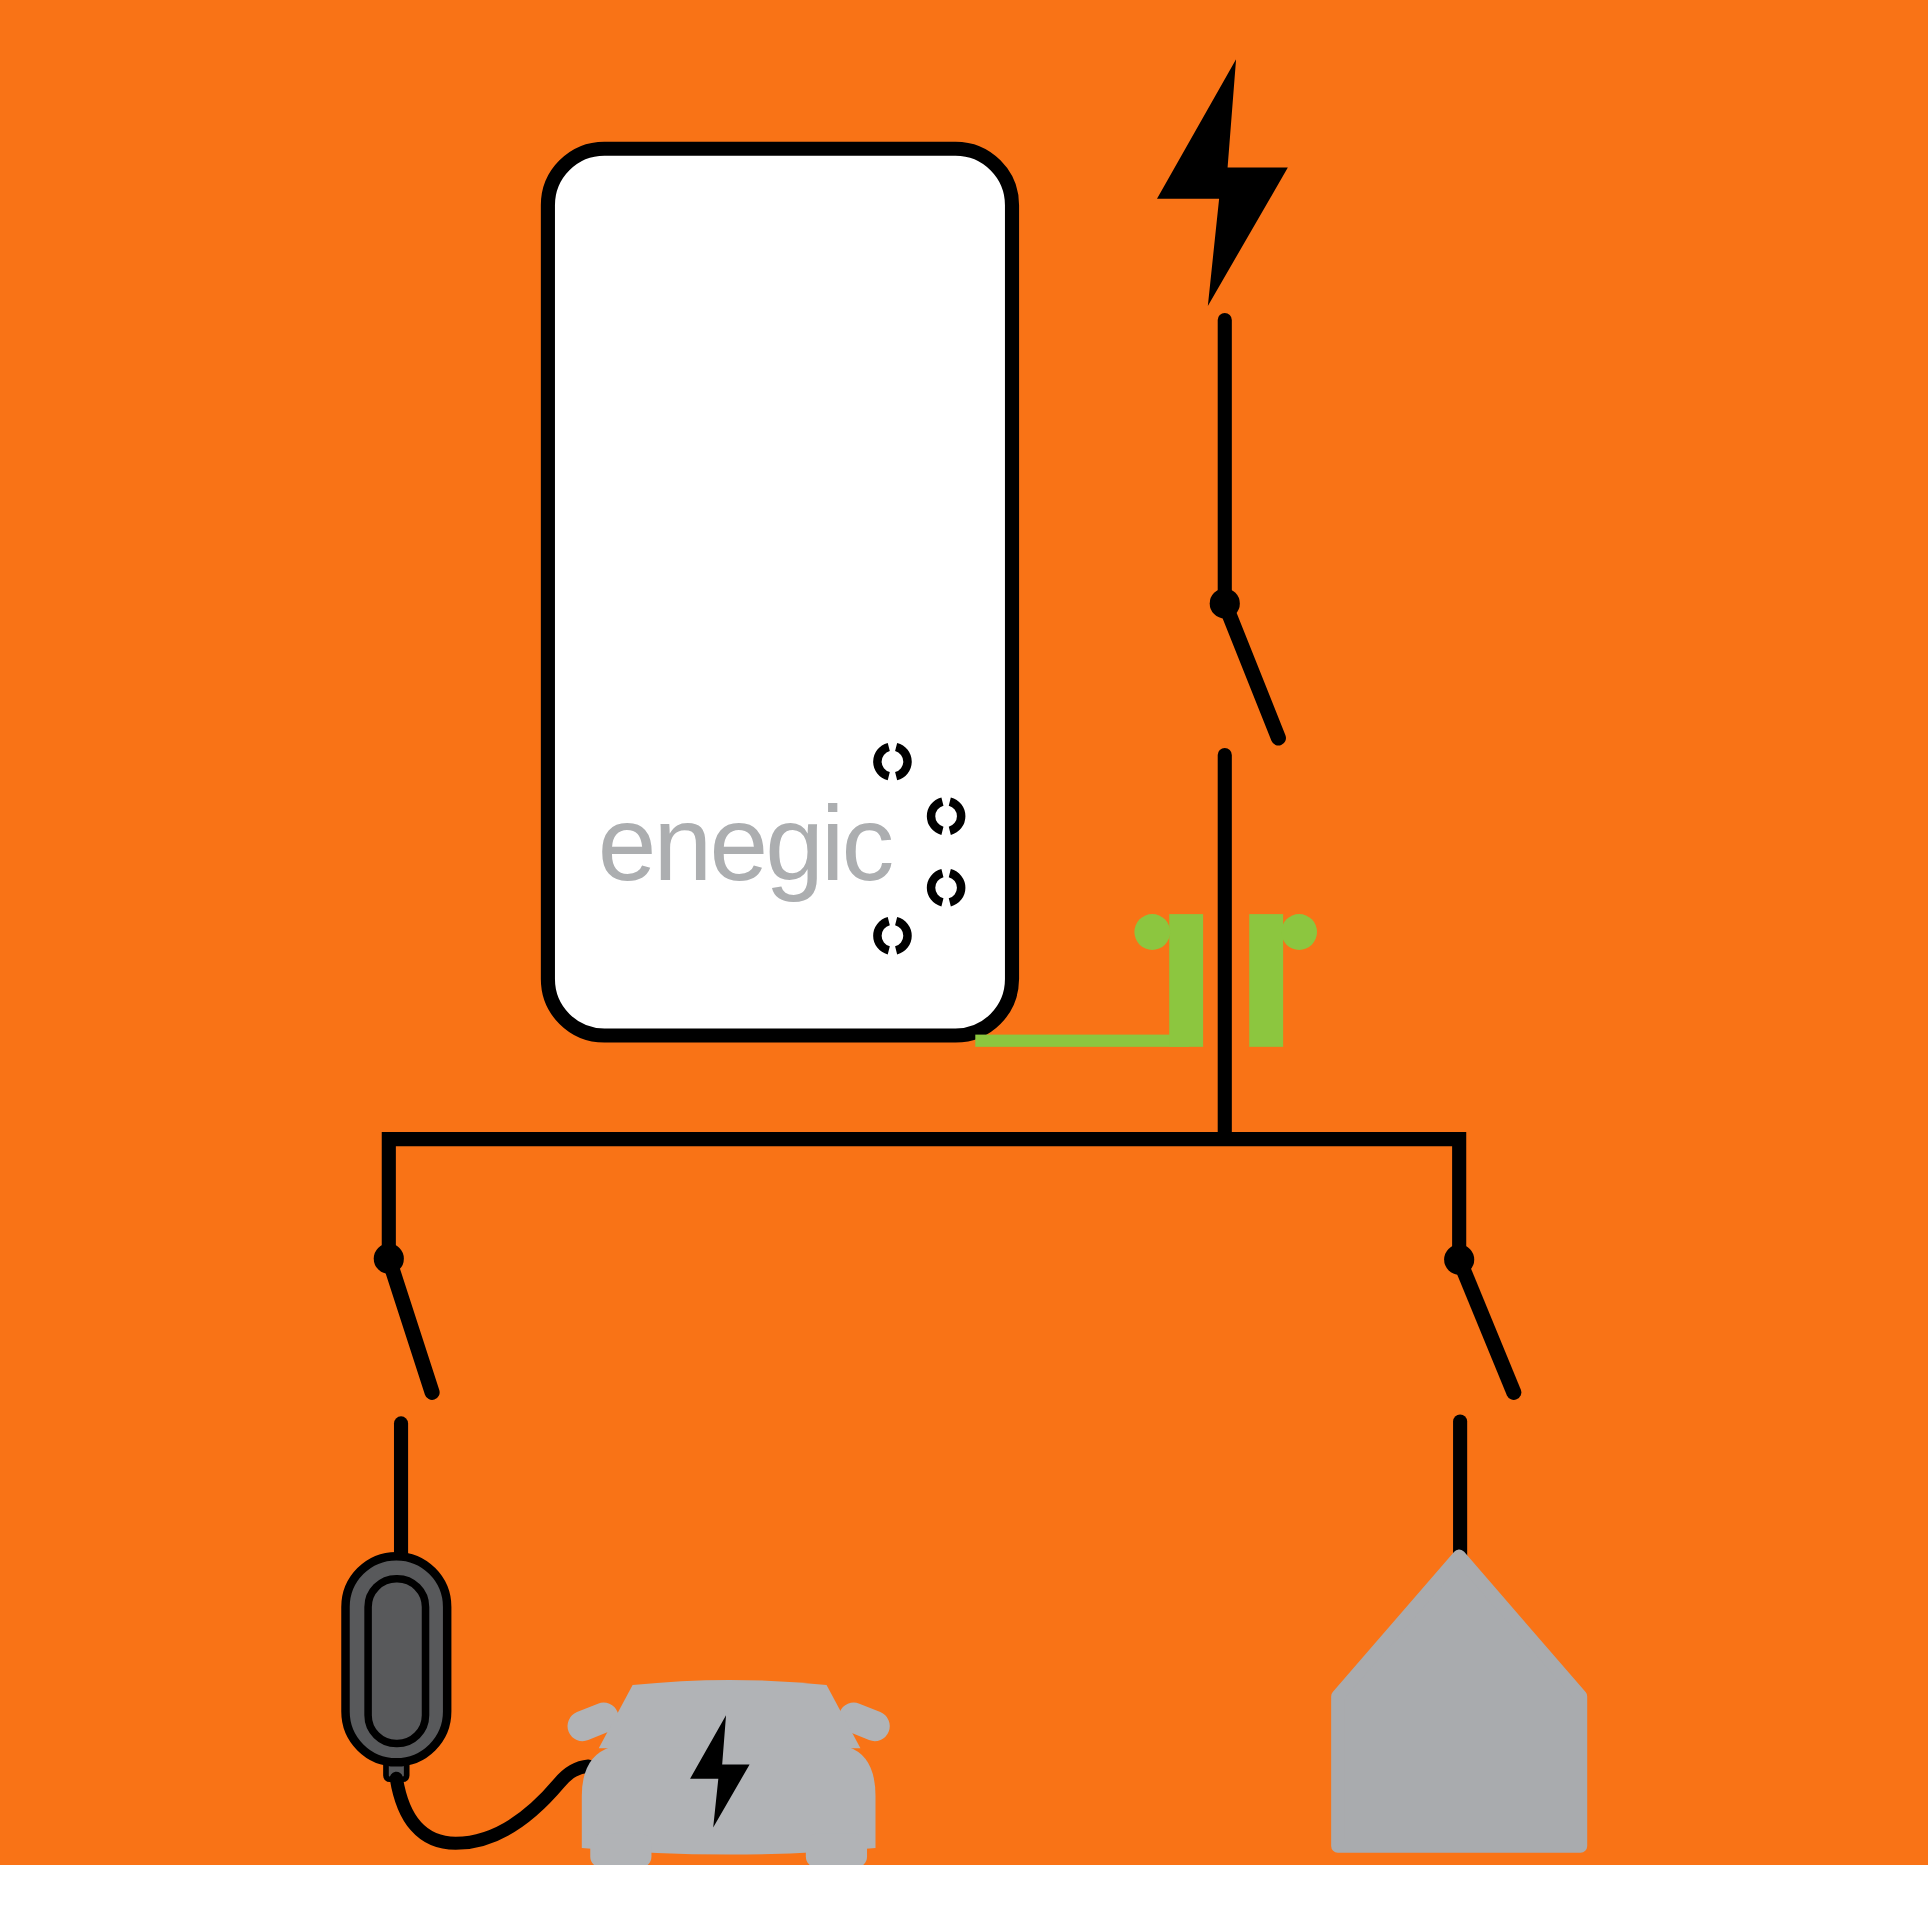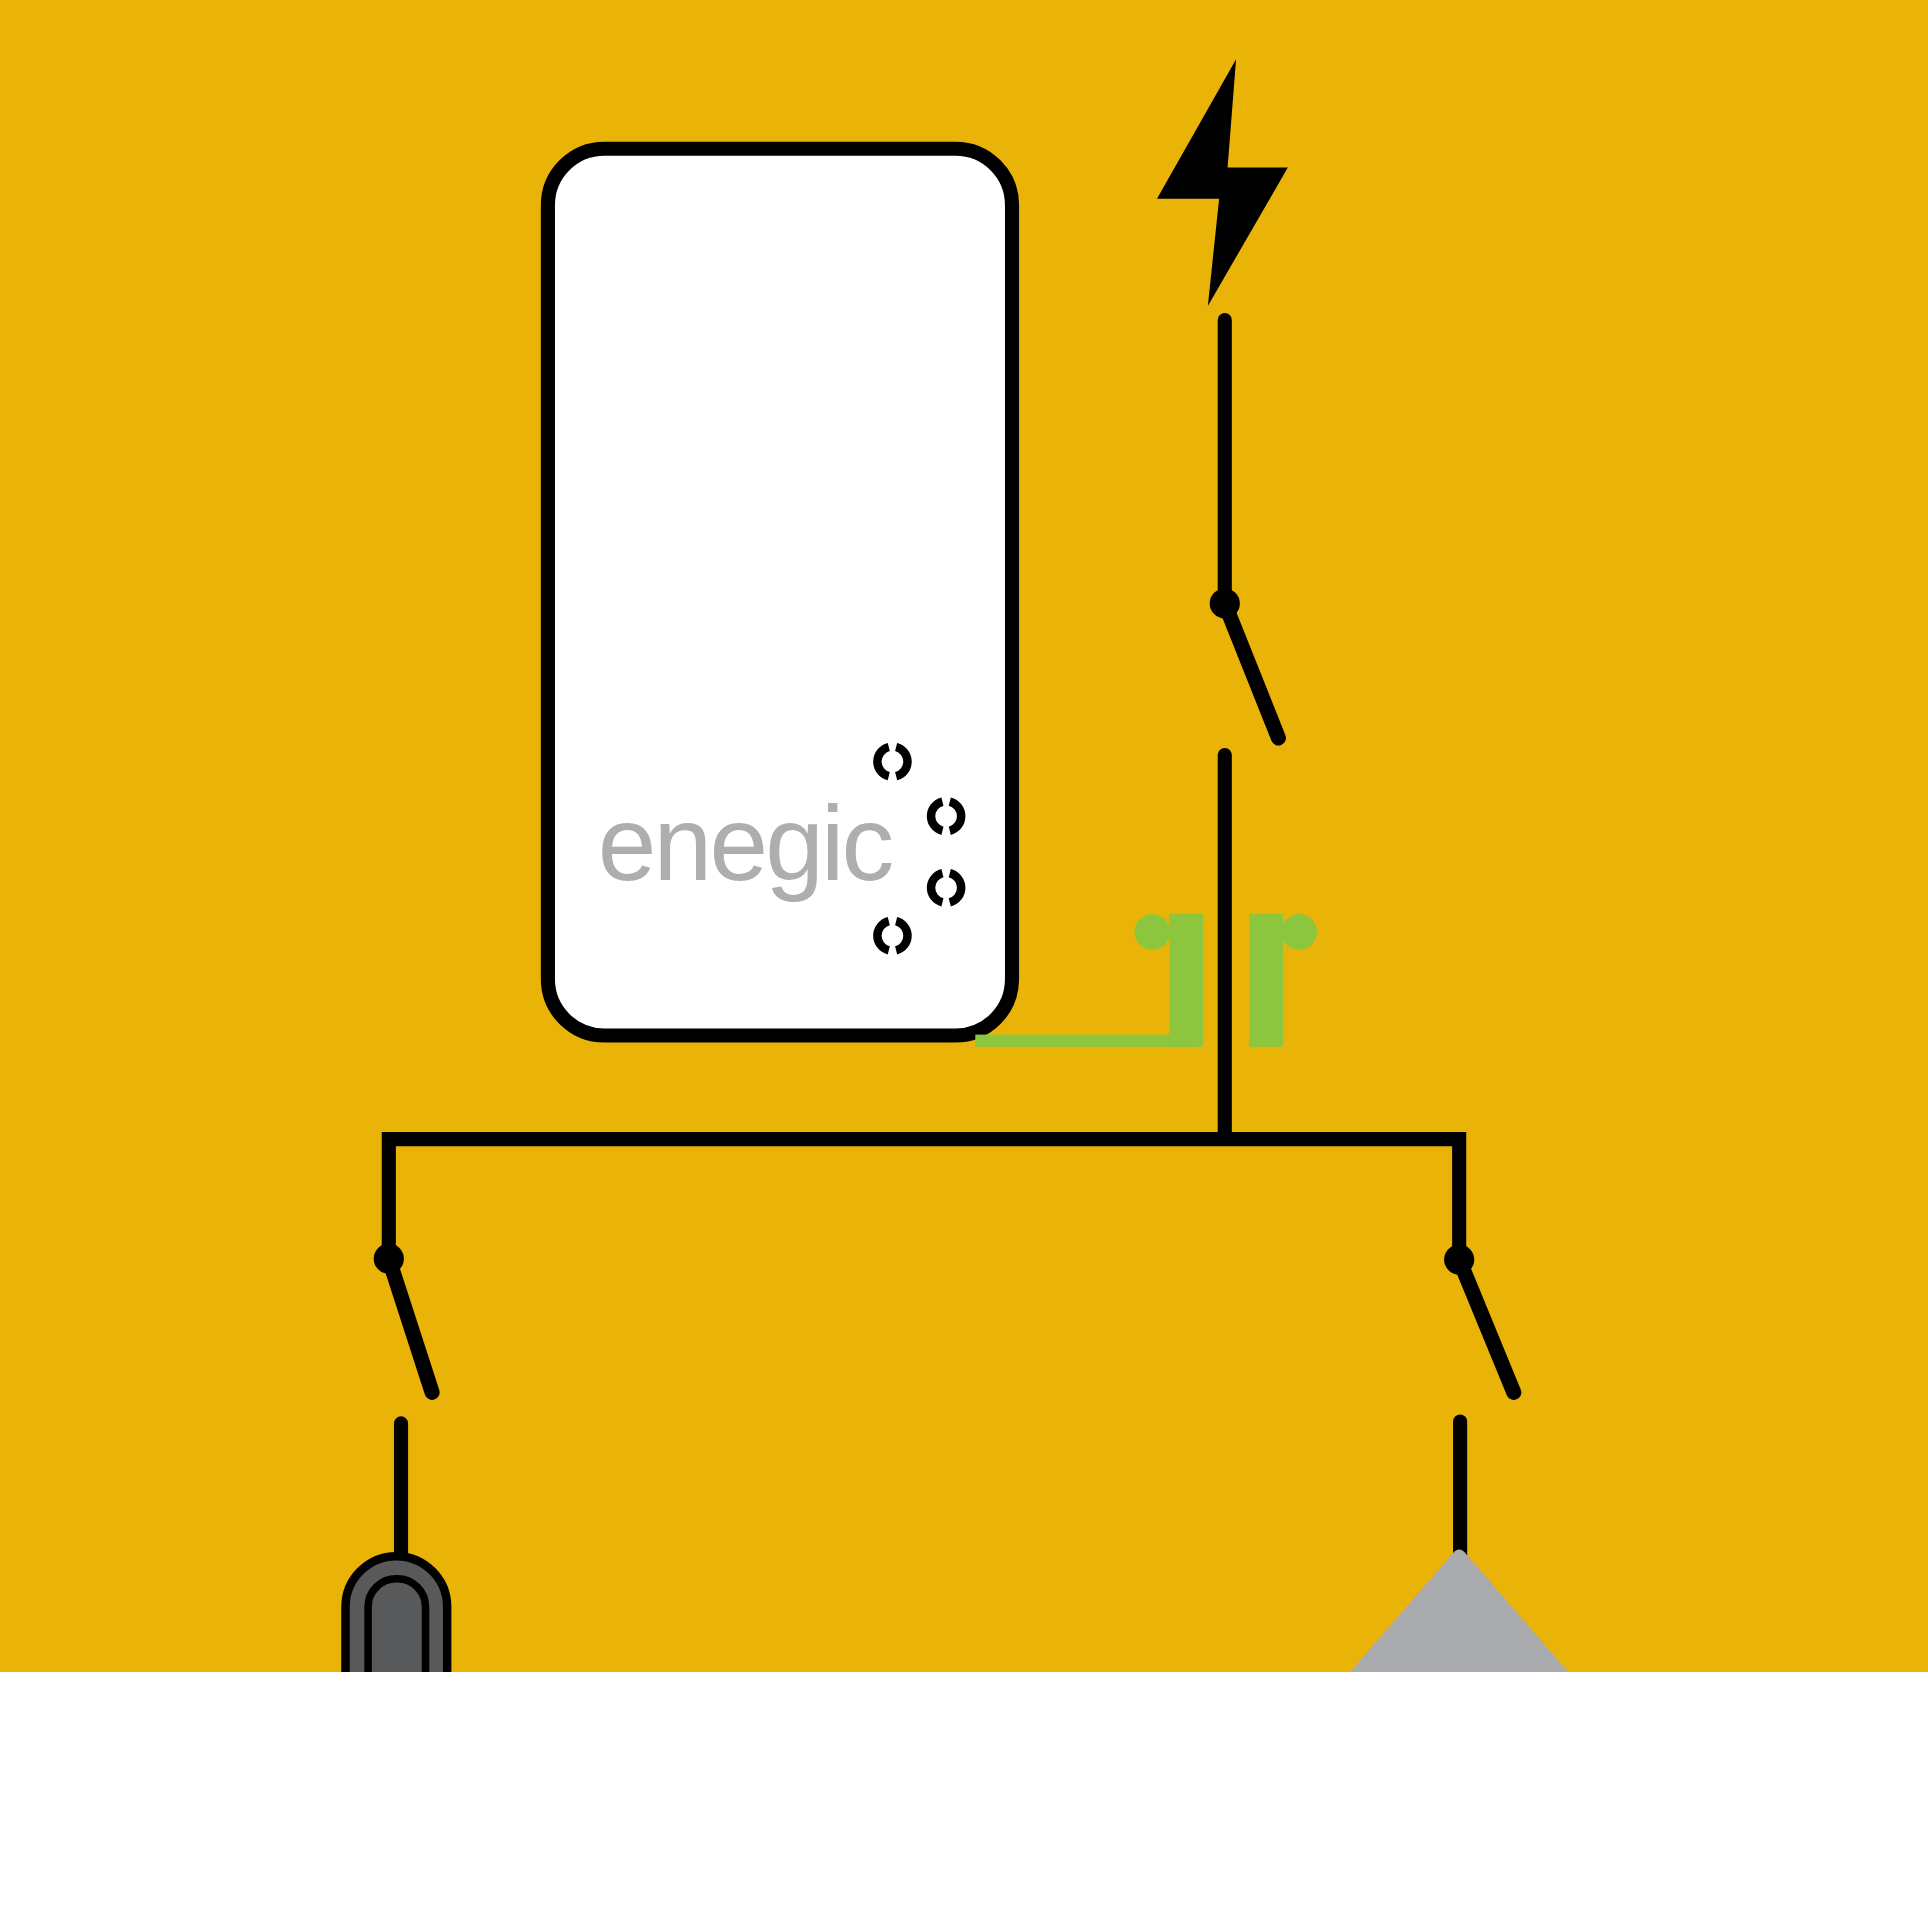--- a/index.html
+++ b/index.html
@@ -1,20 +1,20 @@
 <!DOCTYPE html>
 <html style="font-size:15px"><head>
 <meta charset="utf-8">
 <style>
   html, body { margin: 0; padding: 0; background: #ffffff; }
   .canvas {
     position: relative;
     width: 1928px;
-    height: 1672px;
-    background: #eab308;
+    height: 1865px;
+    background: #f97316;
     overflow: hidden;
     font-family: "Liberation Sans", sans-serif;
   }
   svg { display: block; }
   .brand-text {
     font-family: "Liberation Sans", "DejaVu Sans", sans-serif;
     font-weight: 400;
     letter-spacing: -3px;
   }
 </style>

